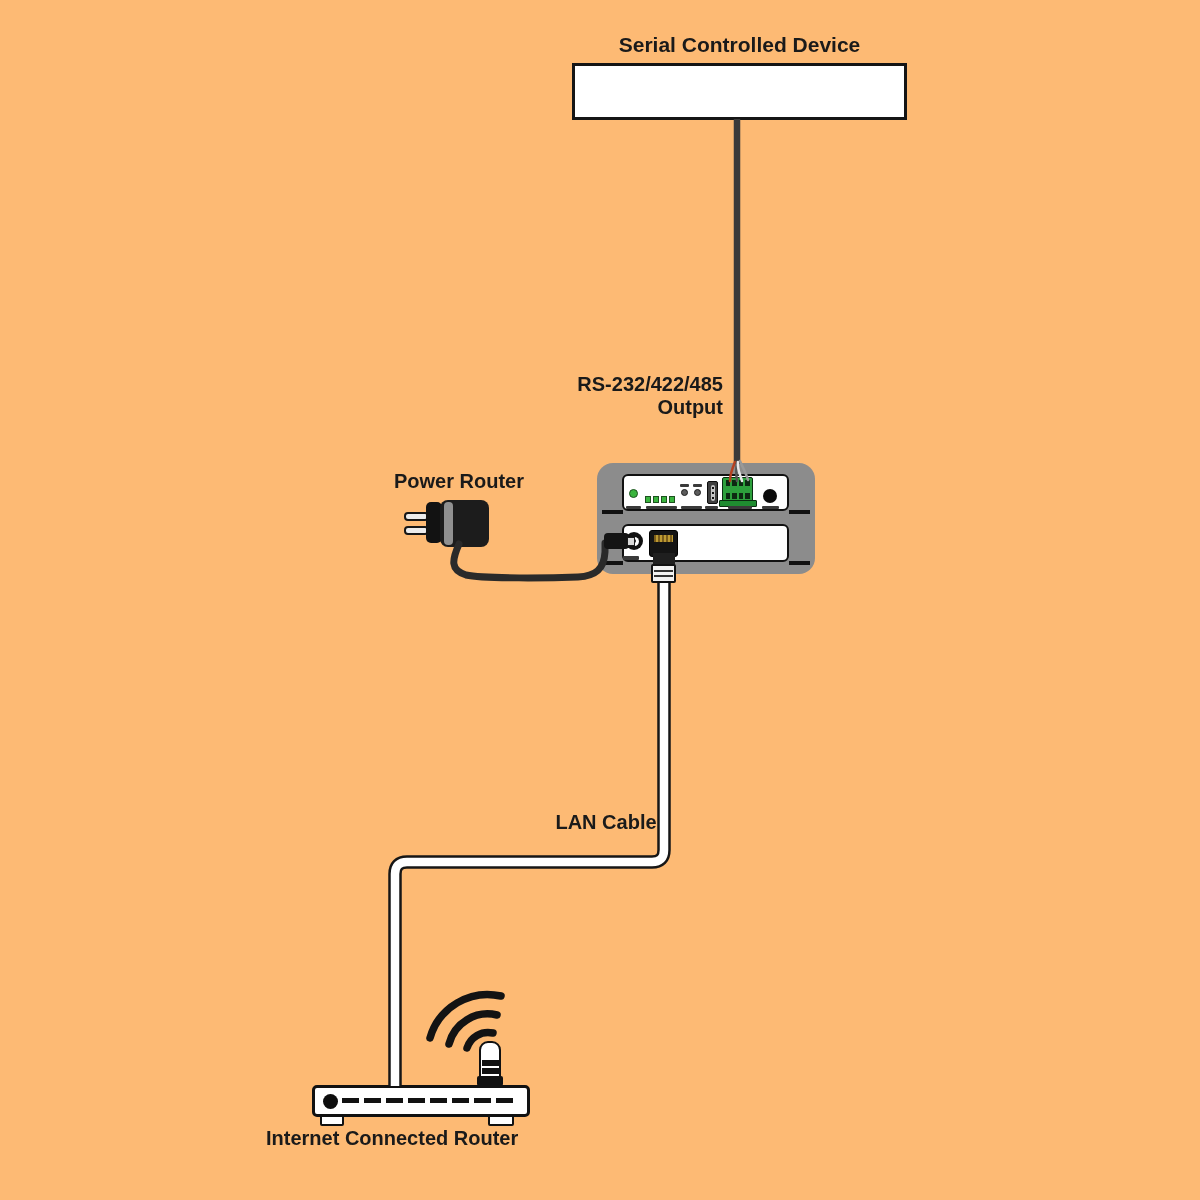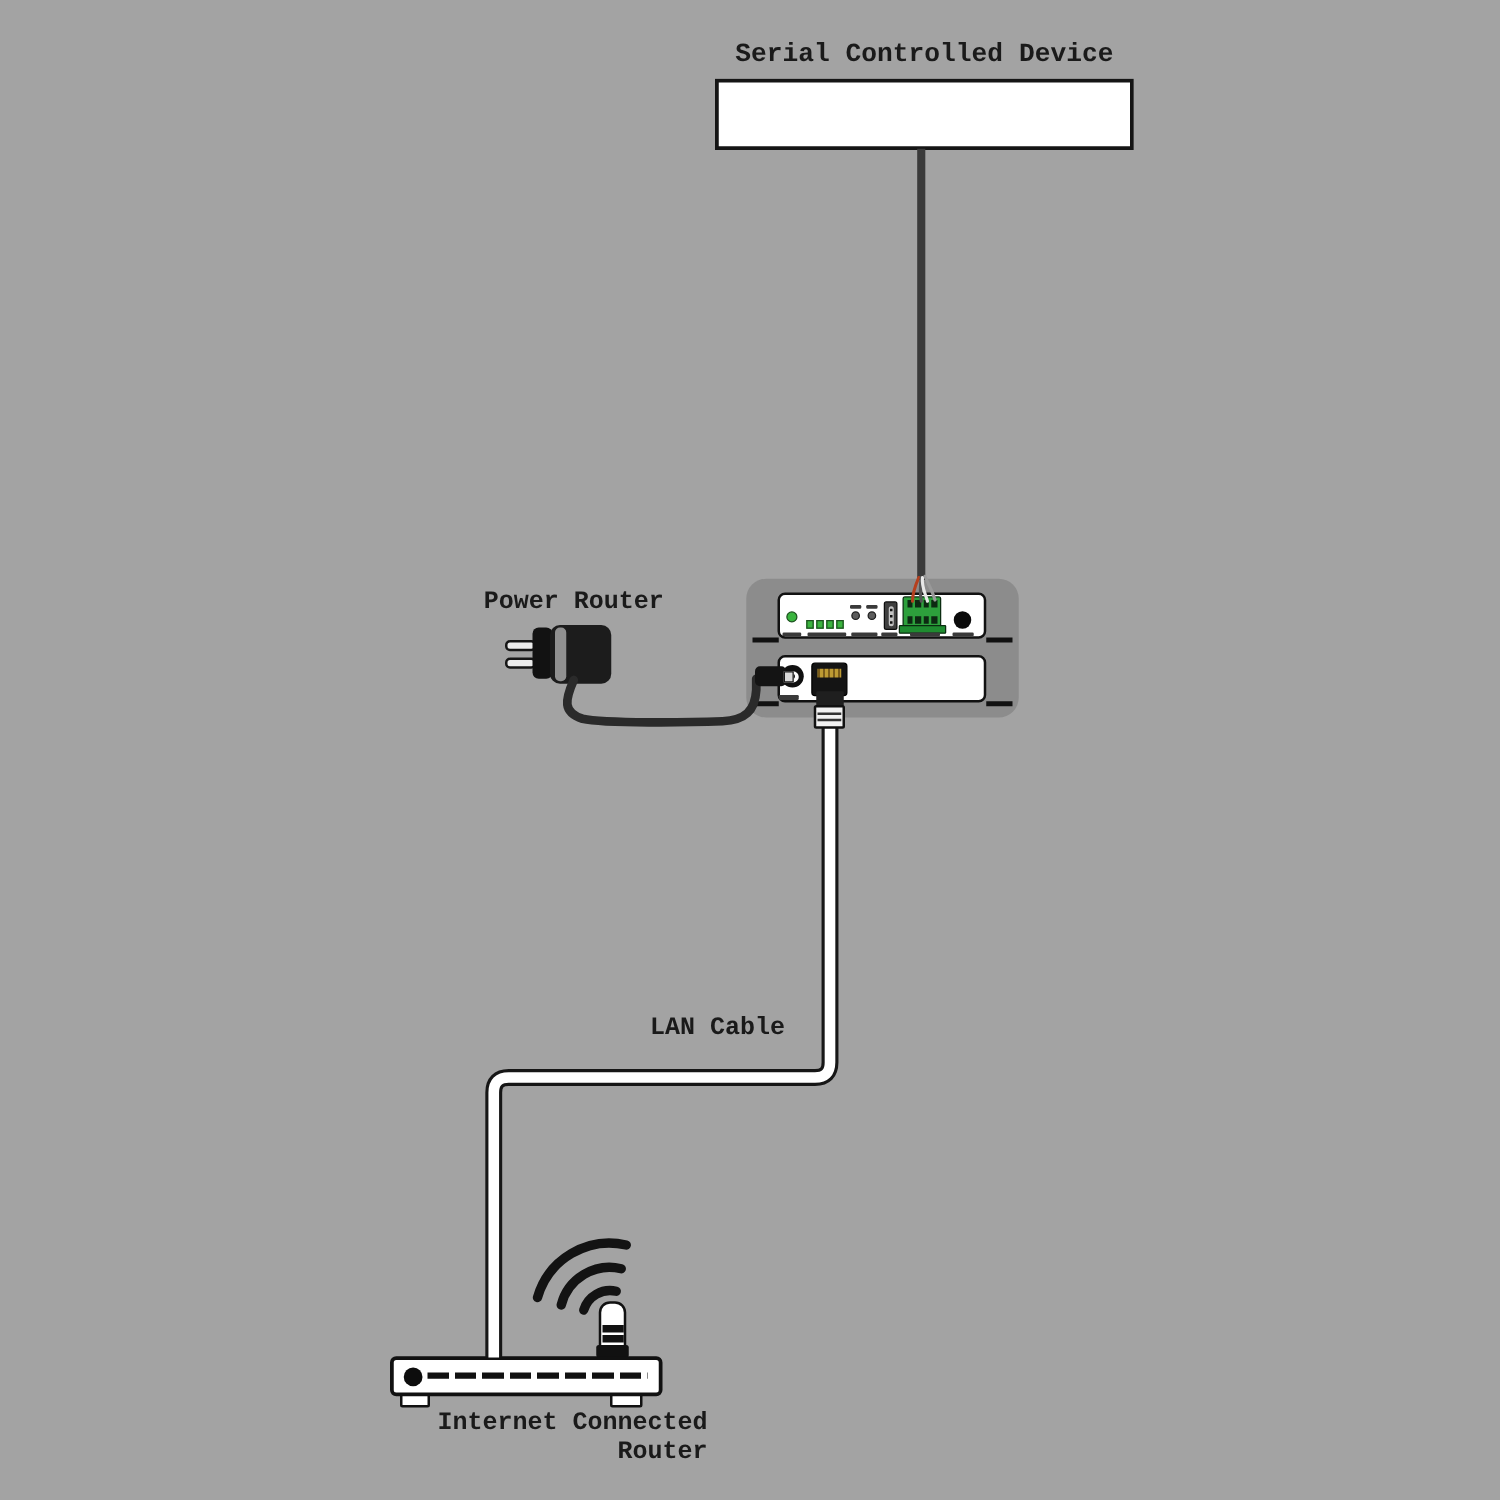--- a/index.html
+++ b/index.html
@@ -7,28 +7,28 @@
     --device-gray:#8c8c8c;
     --terminal-green:#2da03c;
     --led-green:#3ab43e;
     --pin-gold:#bd9a33;
     --wire-orange:#b5401f;
     --cable-dark:#2a2a2a;
     --outline-black:#151515;
   }
   *{margin:0;padding:0;box-sizing:border-box;}
   html,body{background:#ffffff;}
-  .canvas{position:relative;width:1200px;height:1200px;background:#a3a3a3;overflow:hidden;
-          font-family:Liberation Mono, monospace;color:var(--text);}
+  .canvas{position:relative;width:1200px;height:1200px;background:#fdba74;overflow:hidden;
+          font-family:Liberation Sans, sans-serif;color:var(--text);}
   .lbl{position:absolute;font-weight:700;color:var(--text);}
   .t-serial{left:562px;top:33px;width:355px;text-align:center;font-size:21px;}
   .t-rs{left:473px;top:373px;width:250px;text-align:right;font-size:20px;line-height:23px;}
   .t-power{left:334px;top:470px;width:250px;text-align:center;font-size:20px;}
-  .t-lan{left:449px;top:811px;width:250px;text-align:center;font-size:20px;}
-  .t-router{left:266px;top:1127px;width:300px;text-align:right;font-size:20px;}
+  .t-lan{left:481px;top:811px;width:250px;text-align:center;font-size:20px;}
+  .t-router{left:266px;top:1127px;width:300px;text-align:left;font-size:20px;}
 
   .serial-box{position:absolute;left:572px;top:63px;width:335px;height:57px;
               border:3px solid var(--outline-black);background:#fff;}
 
   
   .dev-body{position:absolute;left:597px;top:463px;width:218px;height:111px;
             background:var(--device-gray);border-radius:16px;}
   .panel{position:absolute;background:#fff;border:2px solid #111;border-radius:6px;}
   .p-top{left:622px;top:474px;width:167px;height:37px;}
   .p-bot{left:622px;top:524px;width:167px;height:38px;}
@@ -107,20 +107,24 @@
   .rj45-boot{position:absolute;left:651px;top:564px;width:25px;height:19px;background:#f2f2f2;border:2px solid #111;border-radius:2px;}
   .rj45-ridge{position:absolute;left:654px;width:19px;height:2px;background:#333;}
   .rr1{top:570px;} .rr2{top:575px;}
 </style>
 </head>
 <body>
 
 <div class="canvas">
 
   <div class="lbl t-serial">Serial Controlled Device</div>
+  <div class="lbl t-rs">
+    <div>RS-232/422/485</div>
+    <div>Output</div>
+  </div>
   <div class="lbl t-power">Power Router</div>
   <div class="lbl t-lan">LAN Cable</div>
   <div class="lbl t-router">Internet Connected Router</div>
 
   <div class="serial-box"></div>
 
   <div class="dev-body"></div>
   <div class="ear e1"></div>
   <div class="ear e2"></div>
   <div class="ear e3"></div>

